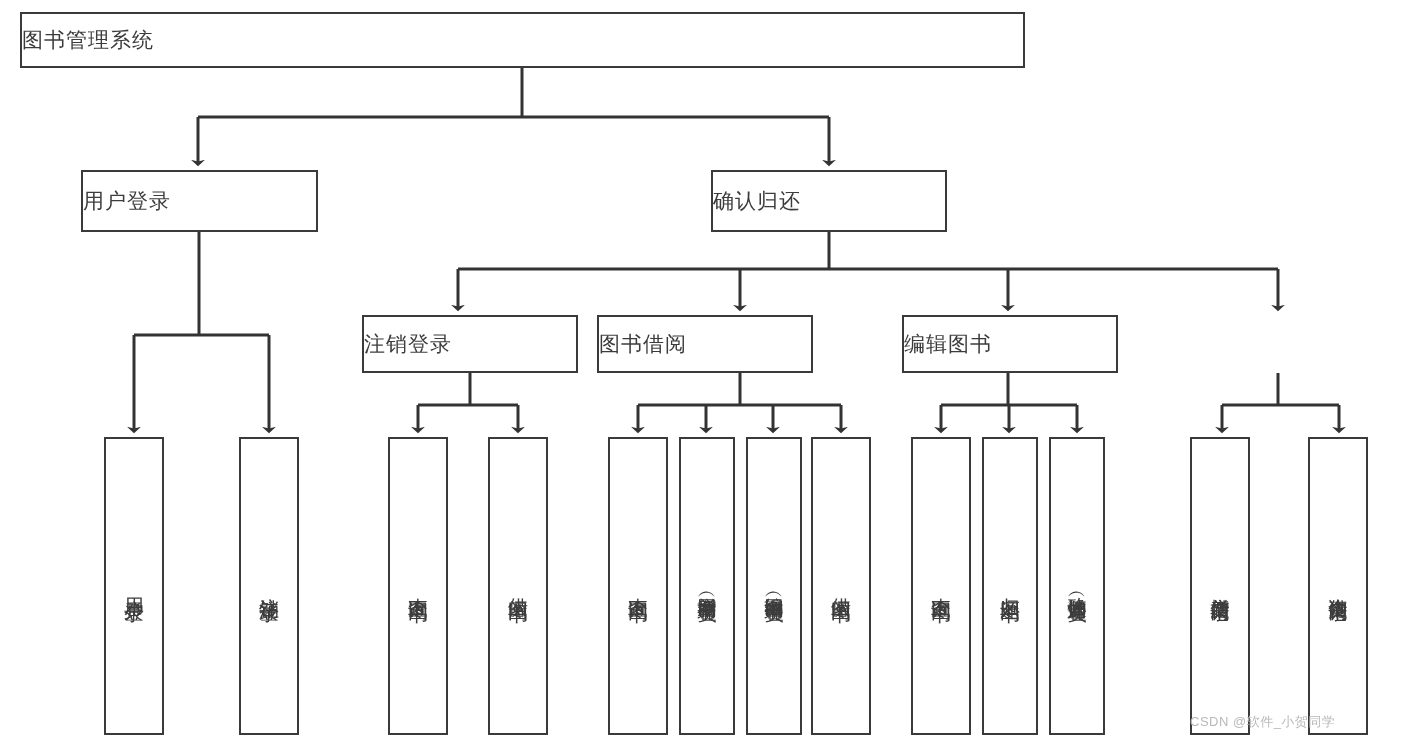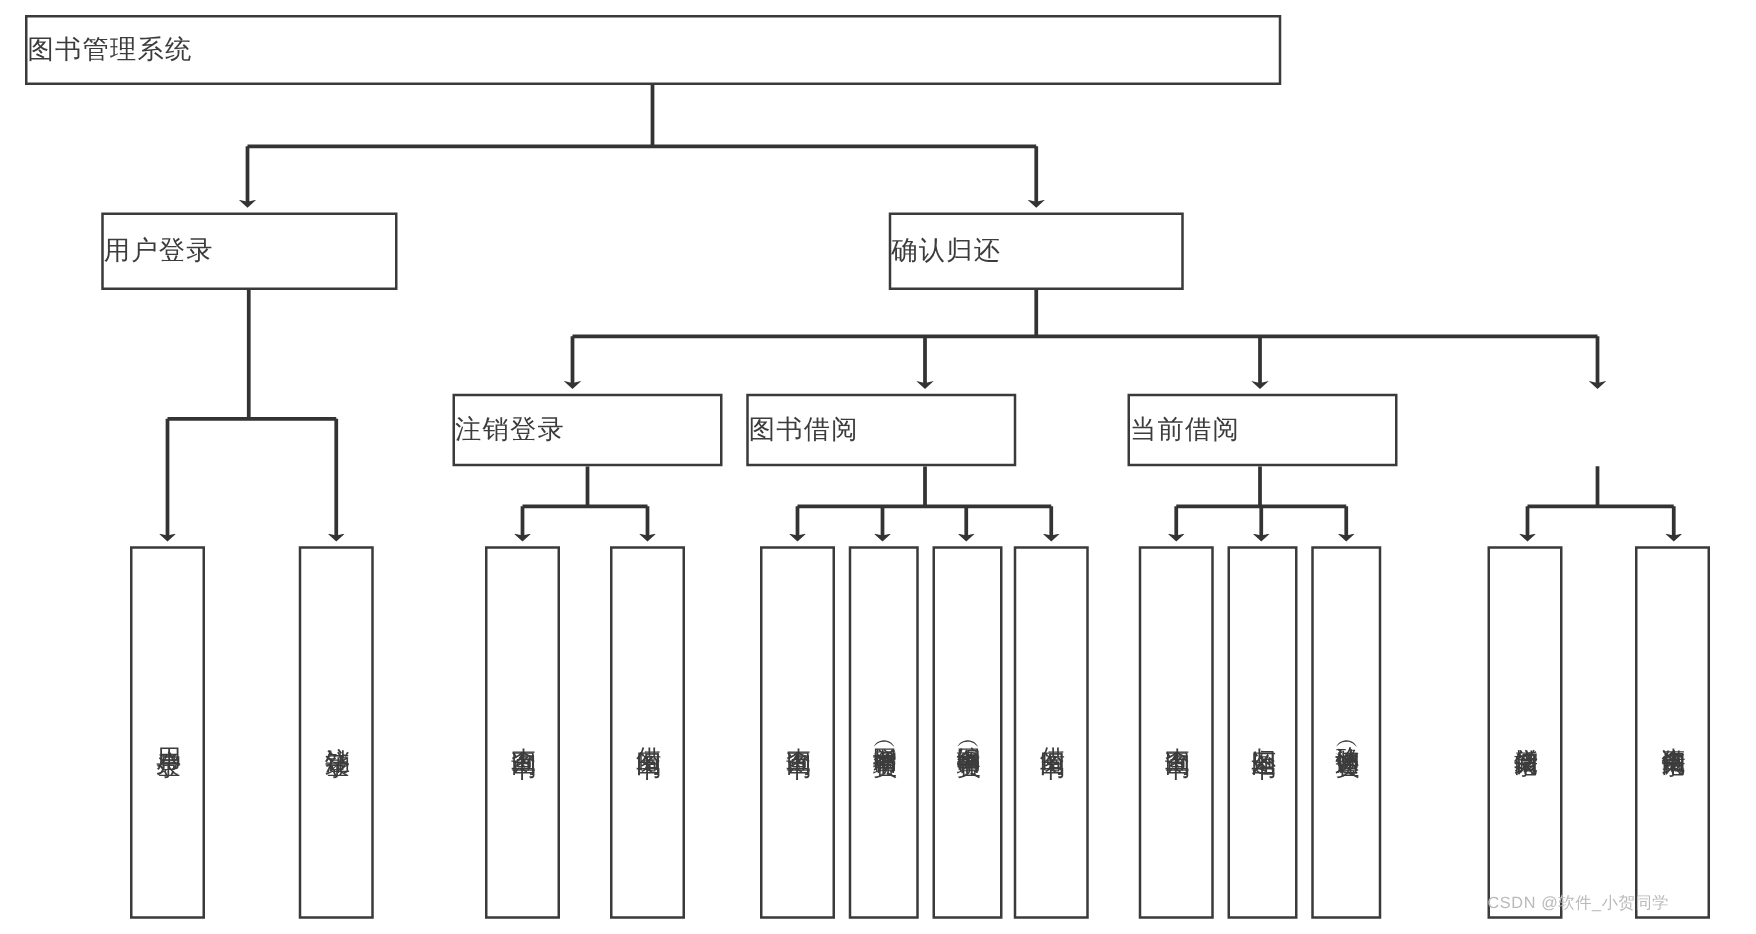--- a/index.html
+++ b/index.html
@@ -141,21 +141,21 @@
     <span class="label">确认归还</span>
   </div>
 
   <div class="node" style="left:362px; top:315px; width:216px; height:58px;">
     <span class="label">注销登录</span>
   </div>
   <div class="node" style="left:597px; top:315px; width:216px; height:58px;">
     <span class="label">图书借阅</span>
   </div>
   <div class="node" style="left:902px; top:315px; width:216px; height:58px;">
-    <span class="label">当前借阅</span>
+    <span class="label">编辑图书</span>
   </div>
 
   <div class="node vertical" style="left:104px; top:437px; width:60px; height:298px;">
     <span class="label">用户登录</span>
   </div>
   <div class="node vertical" style="left:239px; top:437px; width:60px; height:298px;">
     <span class="label">注销登录</span>
   </div>
 
   <div class="node vertical" style="left:388px; top:437px; width:60px; height:298px;">

